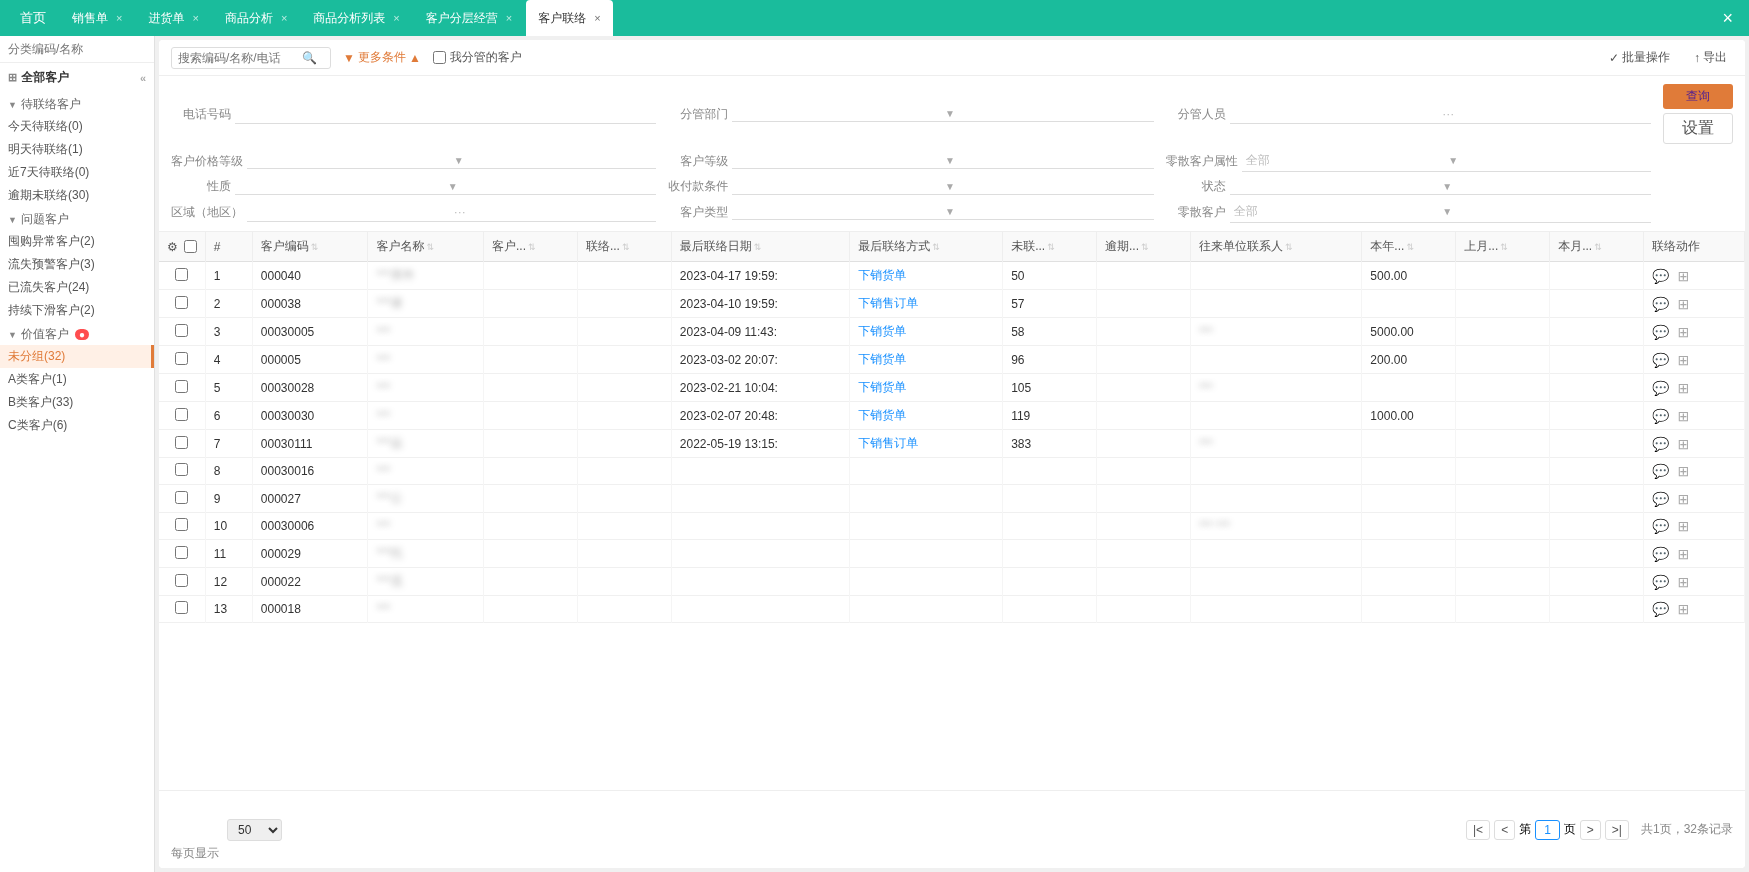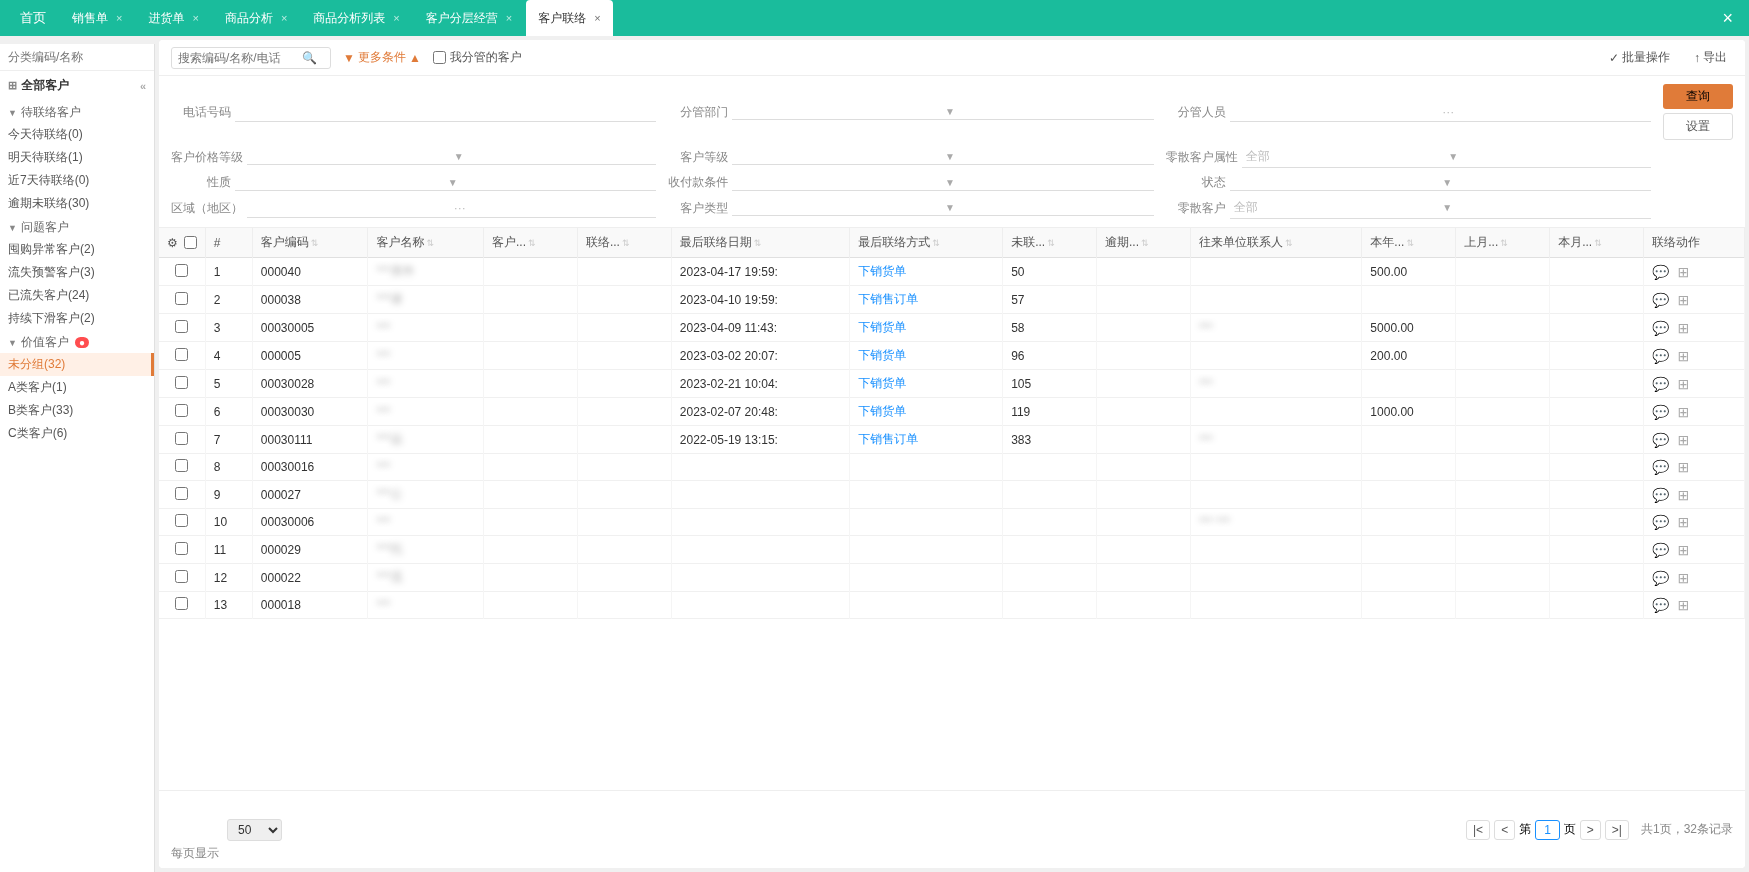--- a/index.html
+++ b/index.html
@@ -57,21 +57,20 @@
     }
 
     
     .sidebar {
       width: 155px;
       background: #fff;
       border-right: 1px solid #e0e0e0;
       display: flex;
       flex-direction: column;
       overflow-y: auto;
-      margin-top: 8px;
     }
     .sidebar-search {
       display: flex;
       align-items: center;
       padding: 6px 8px;
       border-bottom: 1px solid #eee;
       gap: 4px;
     }
     .sidebar-search input {
       border: none;
@@ -228,35 +227,35 @@
     .filter-select .arrow { color: #aaa; font-size: 10px; }
     .filter-dots { color: #bbb; cursor: pointer; padding: 0 4px; font-size: 14px; }
     .filter-btn-group {
       display: flex;
       flex-direction: column;
       gap: 4px;
       min-width: 70px;
     }
     .btn-query {
       background: #e07b39;
-      color: #000000;
+      color: #4c1d95;
       border: none;
       border-radius: 3px;
       padding: 4px 16px;
       cursor: pointer;
       font-size: 12px;
     }
     .btn-reset {
       background: #fff;
       color: #555;
       border: 1px solid #ddd;
       border-radius: 3px;
       padding: 4px 16px;
       cursor: pointer;
-      font-size: 12px;
+      font-size: 16px;
     }
 
     
     .table-container {
       flex: 1;
       overflow: auto;
     }
     table {
       width: 100%;
       border-collapse: collapse;

